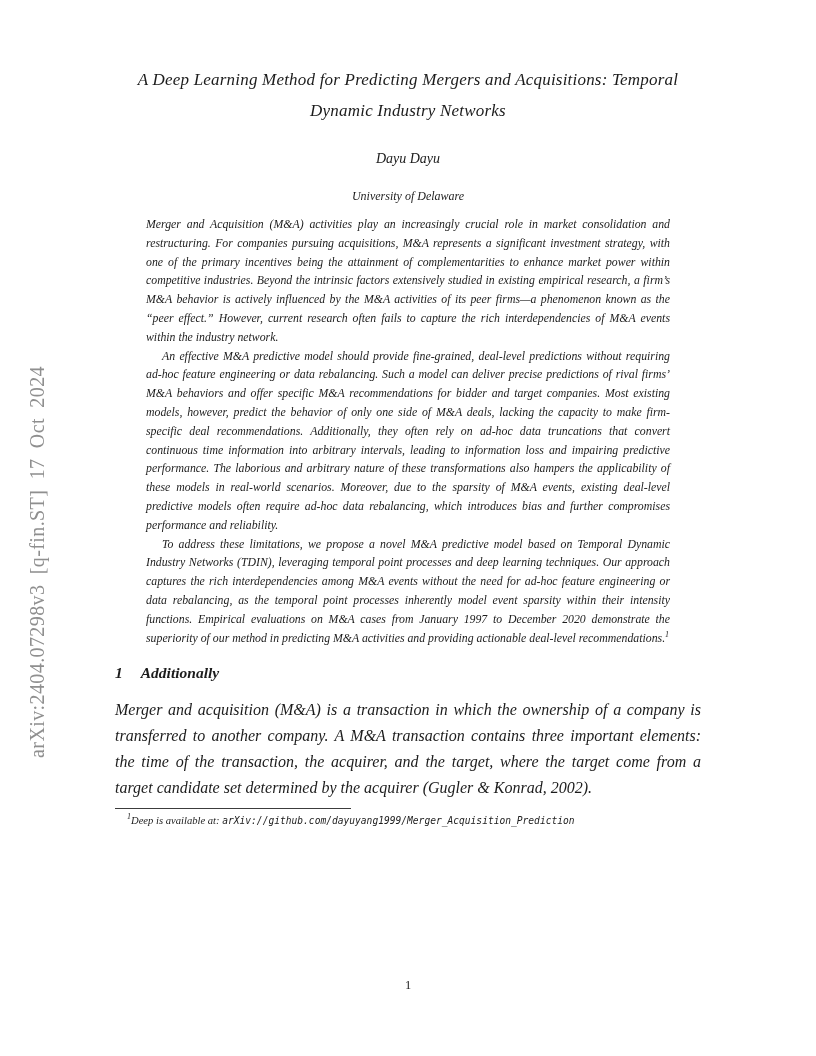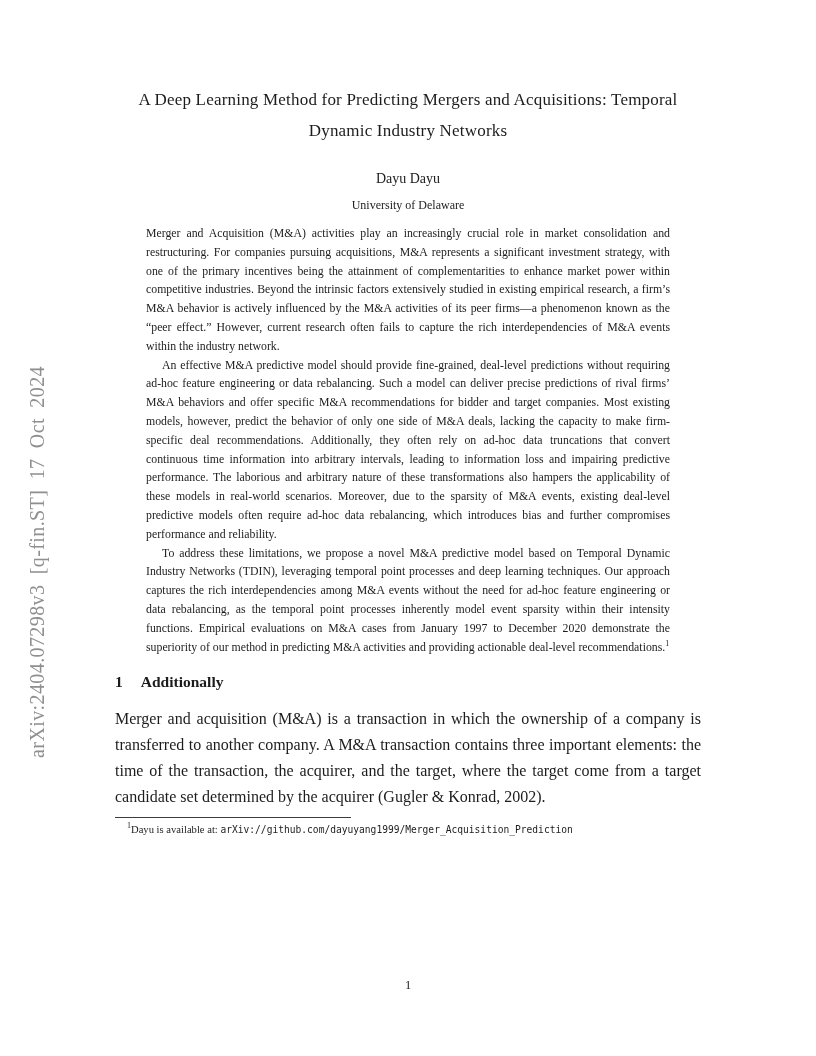--- a/index.html
+++ b/index.html
@@ -24,41 +24,42 @@
     transform: translate(-50%, -50%) rotate(-90deg);
     white-space: nowrap;
     font-family: "Liberation Serif", serif;
     font-size: 20px;
     color: #8f8f8f;
     letter-spacing: 0.4px;
     word-spacing: 5px;
   }
 
   .content {
-    padding: 84px 115px 0 115px;
+    padding: 64px 115px 0 115px;
+    font-style: italic;
   }
 
   h1.paper-title {
     margin: 0 auto;
     max-width: 640px;
     font-size: 17px;
     font-weight: normal;
     line-height: 31px;
     text-align: center;
     letter-spacing: 0.2px;
   }
 
   .author {
     margin-top: 25px;
     text-align: center;
     font-size: 14px;
   }
 
   .affiliation {
-    margin-top: 11px;
+    margin-top: 22px;
     text-align: center;
     font-size: 12px;
   }
 
   .abstract-heading {
     margin-top: 25px;
     text-align: center;
     font-size: 13px;
     font-weight: bold;
     letter-spacing: 0.2px;
@@ -143,21 +144,21 @@
     </div>
 
     <div class="section-heading">
       <span class="sec-num">1</span><span>Additionally</span>
     </div>
 
     <p class="intro-par">Merger and acquisition (M&amp;A) is a transaction in which the ownership of a company is transferred to another company. A M&amp;A transaction contains three important elements: the time of the transaction, the acquirer, and the target, where the target come from a target candidate set determined by the acquirer (Gugler &amp; Konrad, 2002).</p>
 
     <div class="footnote-block">
       <div class="footnote-rule"></div>
-      <div class="footnote-text"><sup class="fnmark">1</sup><span>Dayu is available at:</span>
+      <div class="footnote-text"><sup class="fnmark">1</sup><span>Deep is available at:</span>
         <span class="mono">arXiv://github.com/dayuyang1999/Merger_Acquisition_Prediction</span>
       </div>
     </div>
 
   </div>
 
   <div class="page-number">1</div>
 
 </div>
 

